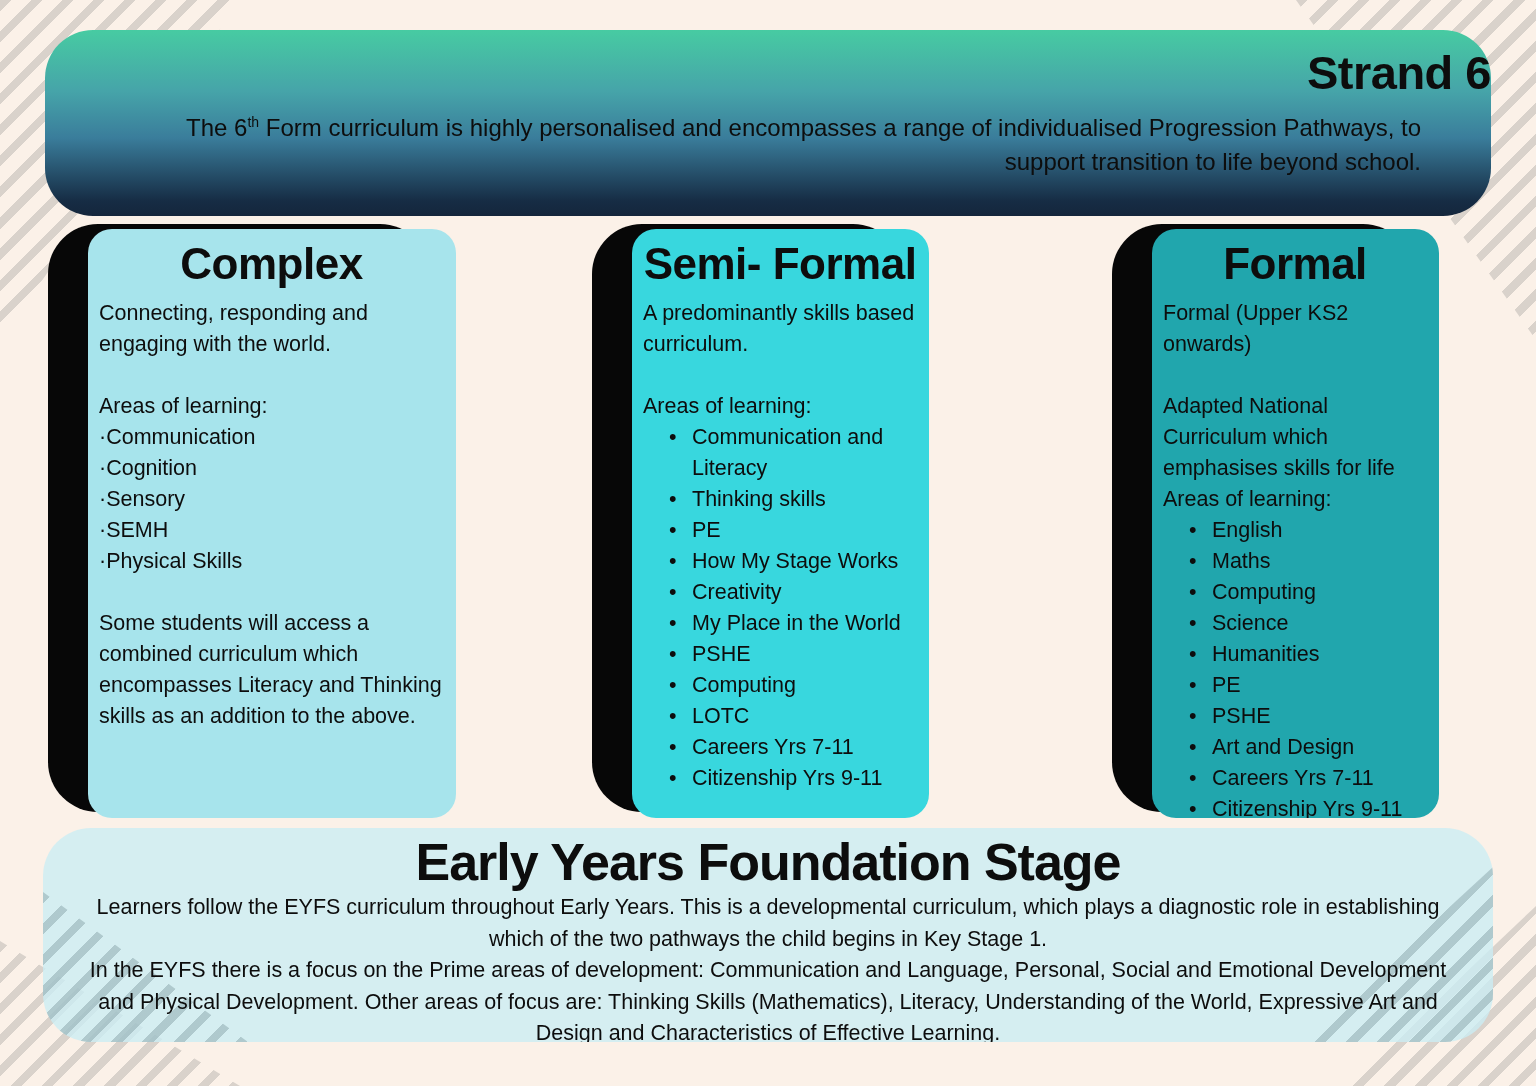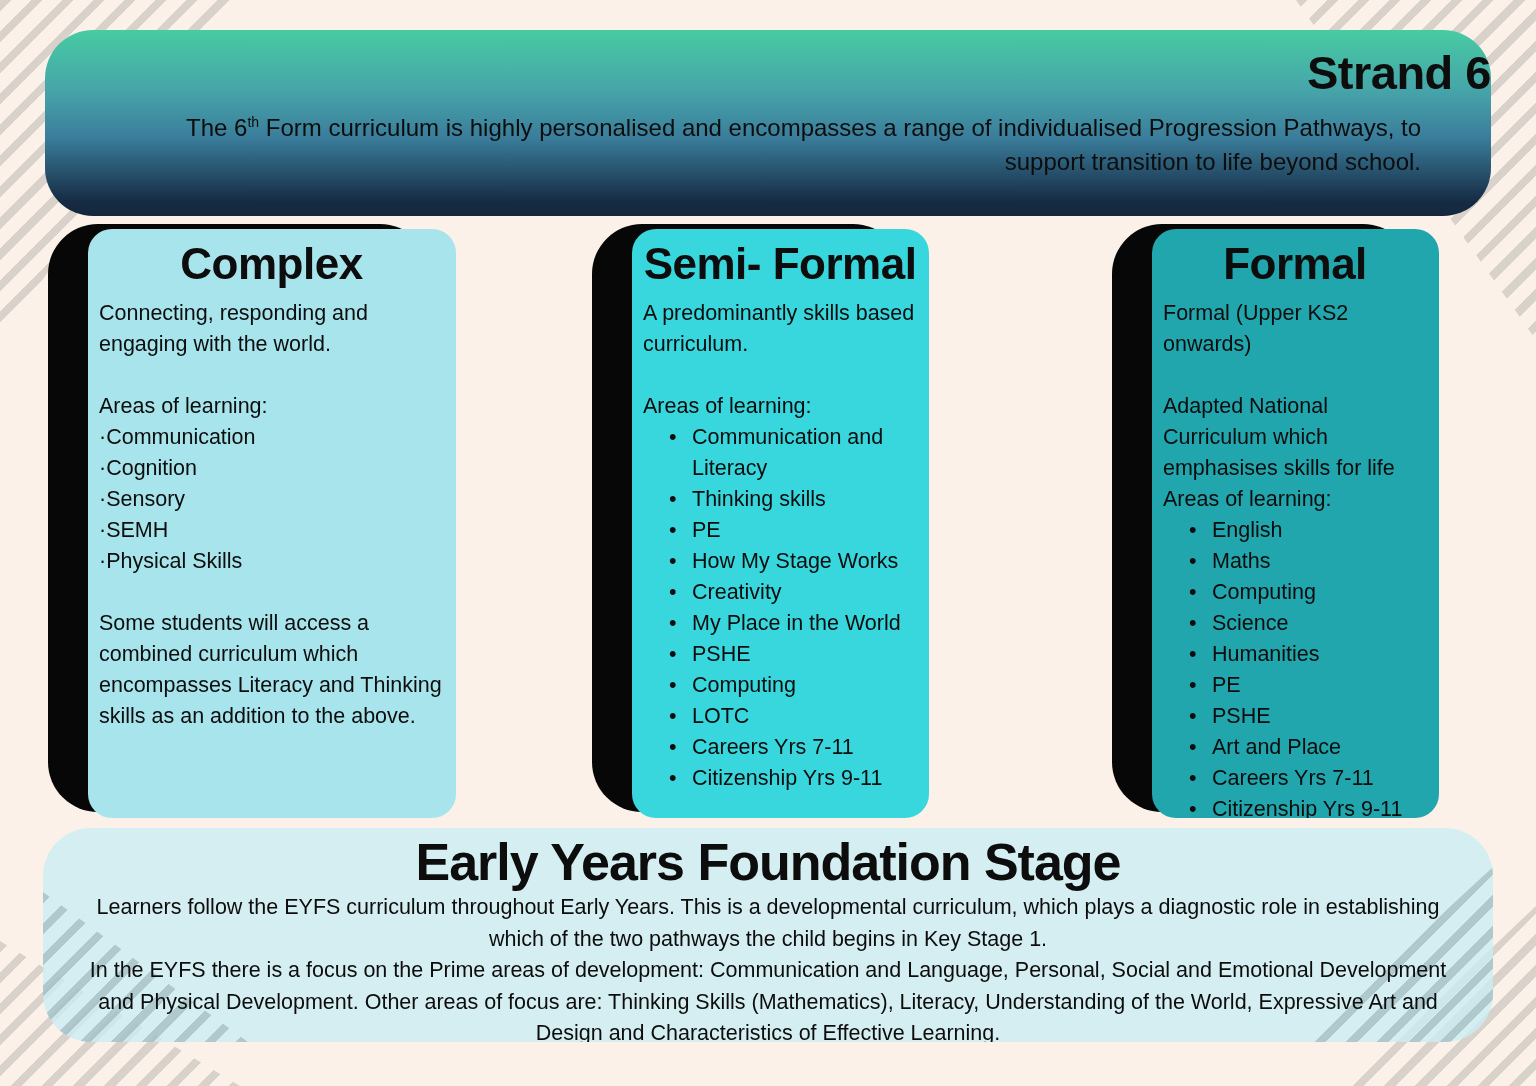--- a/index.html
+++ b/index.html
@@ -143,21 +143,21 @@
     <p class="gap-above">Adapted National Curriculum which emphasises skills for life</p>
     <p>Areas of learning:</p>
     <ul class="bulletlist">
       <li>English</li>
       <li>Maths</li>
       <li>Computing</li>
       <li>Science</li>
       <li>Humanities</li>
       <li>PE</li>
       <li>PSHE</li>
-      <li>Art and Place</li>
+      <li>Art and Design</li>
       <li>Careers Yrs 7-11</li>
       <li>Citizenship Yrs 9-11</li>
       <li>LOTC</li>
     </ul>
   </div>
 </div>
 
 <div class="eyfs">
   <div class="eyfs-inner">
     <h2>Early Years Foundation Stage</h2>

